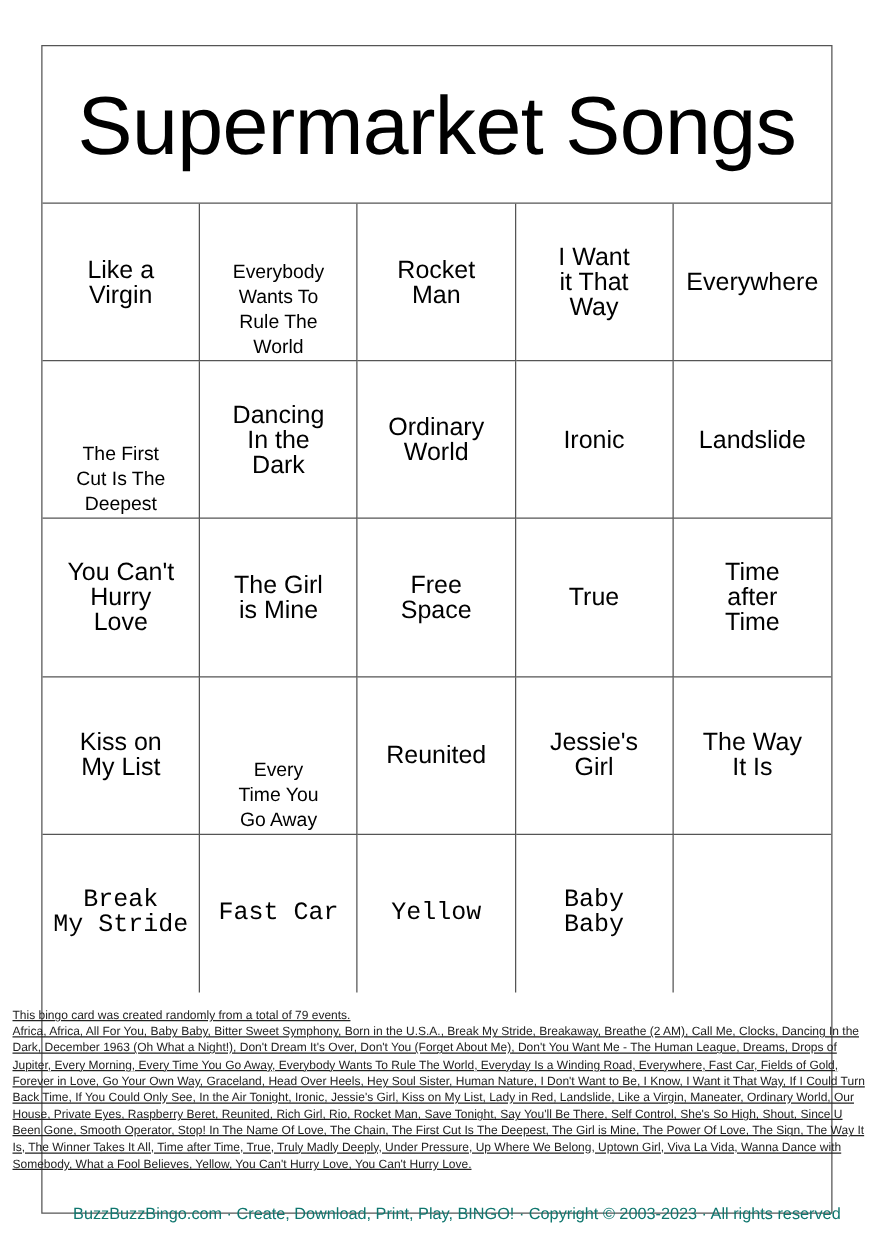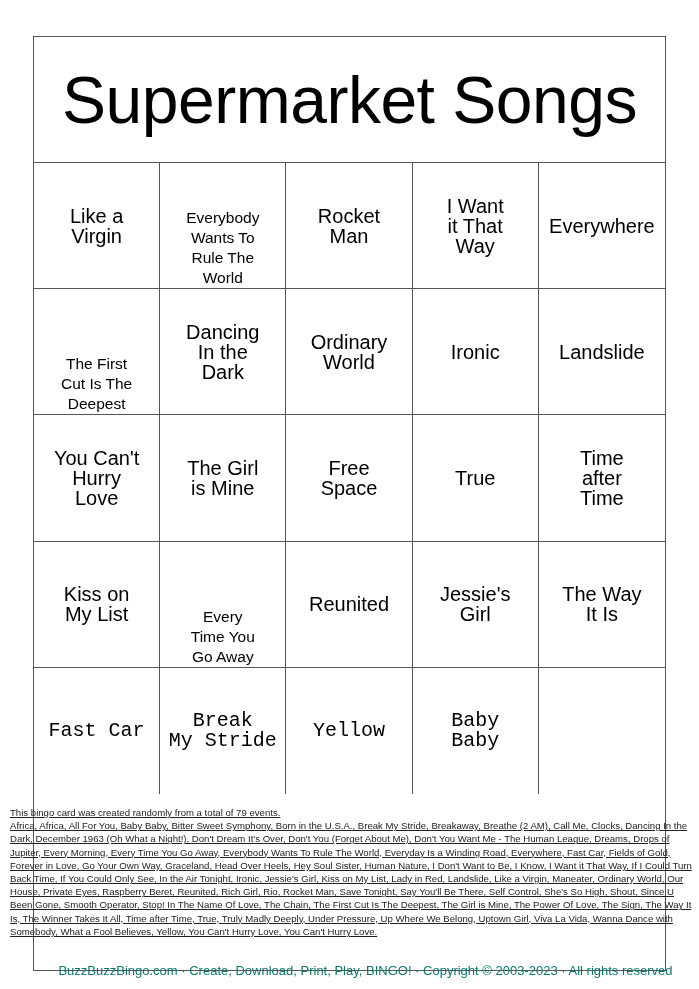--- a/index.html
+++ b/index.html
@@ -106,25 +106,25 @@
       </div>
       <div class="cell">
         <span class="line">Jessie's</span>
         <span class="line">Girl</span>
       </div>
       <div class="cell">
         <span class="line">The Way</span>
         <span class="line">It Is</span>
       </div>
       <div class="cell">
-        <span class="line">Fast Car</span>
+        <span class="line">Break</span>
+        <span class="line">My Stride</span>
       </div>
       <div class="cell">
-        <span class="line">Break</span>
-        <span class="line">My Stride</span>
+        <span class="line">Fast Car</span>
       </div>
       <div class="cell">
         <span class="line">Yellow</span>
       </div>
       <div class="cell">
         <span class="line">Baby</span>
         <span class="line">Baby</span>
       </div>
     </div>
 </div>

